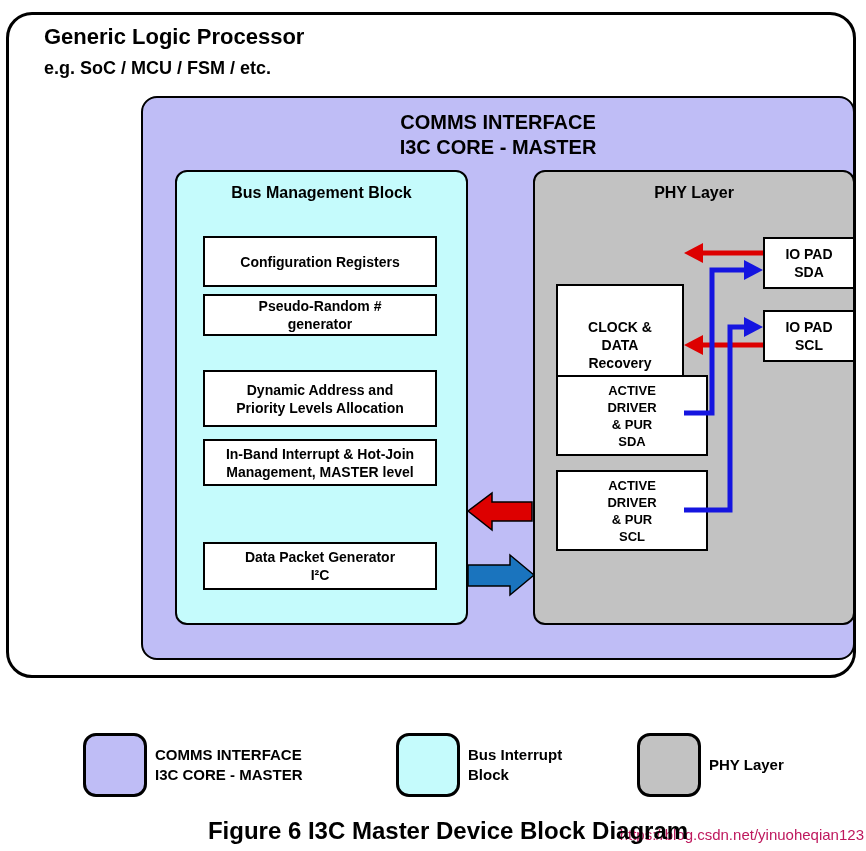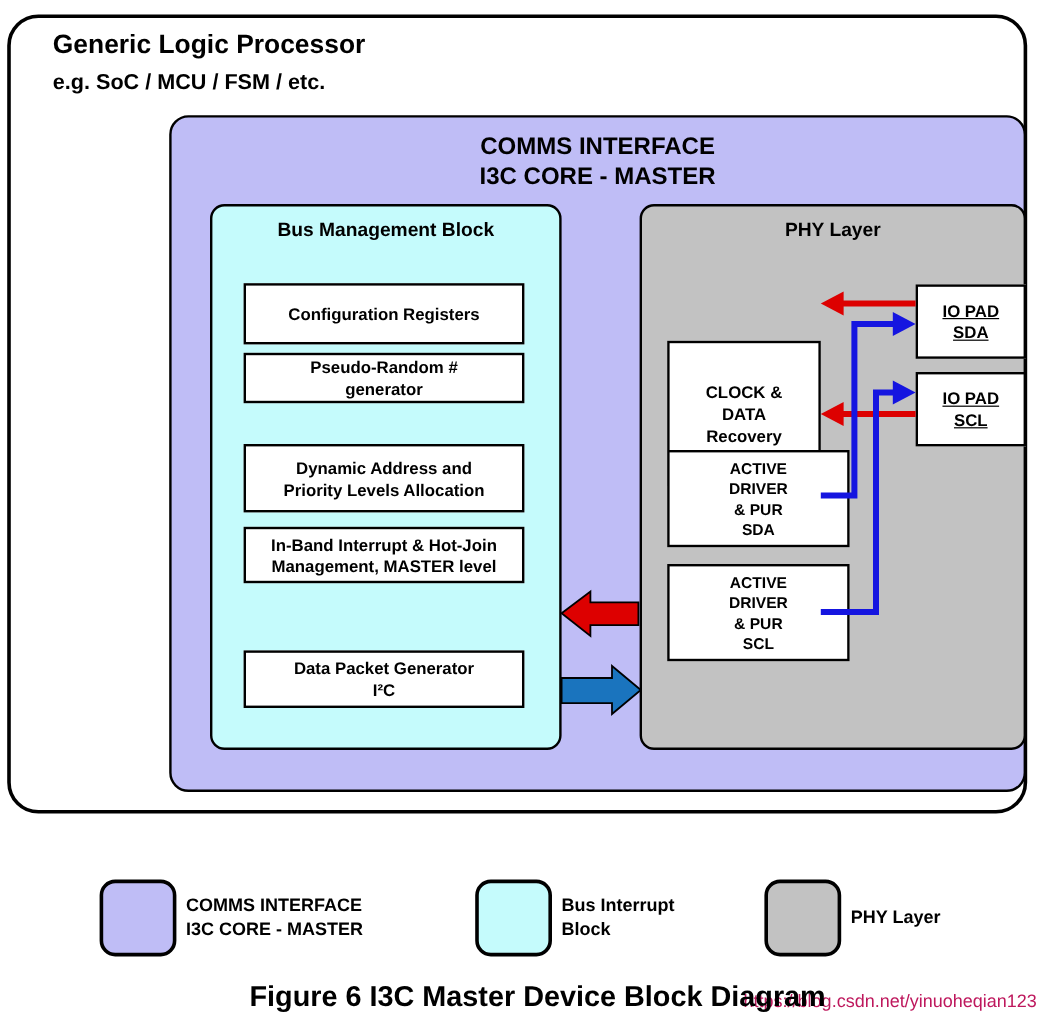--- a/index.html
+++ b/index.html
@@ -35,21 +35,21 @@
   .bi-0 { top:219px; height:51px;margin-top:17px; }
   .bi-1 { top:294px; height:42px; }
   .bi-2 { top:370px; height:57px; }
   .bi-3 { top:439px; height:47px; }
   .bi-4 { top:542px; height:48px; }
 
   .clock-box { left:556px; top:240px; width:128px; height:121px;margin-top:44px; }
   .drv-box   { left:556px; width:152px; height:81px; font-size:13px; line-height:17px; }
   .drv-sda { top:375px; }
   .drv-scl { top:470px; }
-  .iopad { left:763px; width:92px; height:62px; font-size:14px; line-height:18px;text-decoration:underline; }
+  .iopad { left:763px; width:92px; height:52px; font-size:14px; line-height:18px; }
   .iopad-sda { top:237px; }
   .iopad-scl { top:310px; }
 
   .arrow-layer { left:0; top:0; width:866px; height:680px; pointer-events:none; }
 
   .legend-swatch { top:733px; width:64px; height:64px; border:3px solid #000; border-radius:13px; }
   .sw-comms { left:83px;  background:#bfbdf6; }
   .sw-bus   { left:396px; background:#c5fbfc; }
   .sw-phy   { left:637px; background:#c2c2c2; }
   .legend-label { top:733px; height:64px; display:flex; align-items:center;

